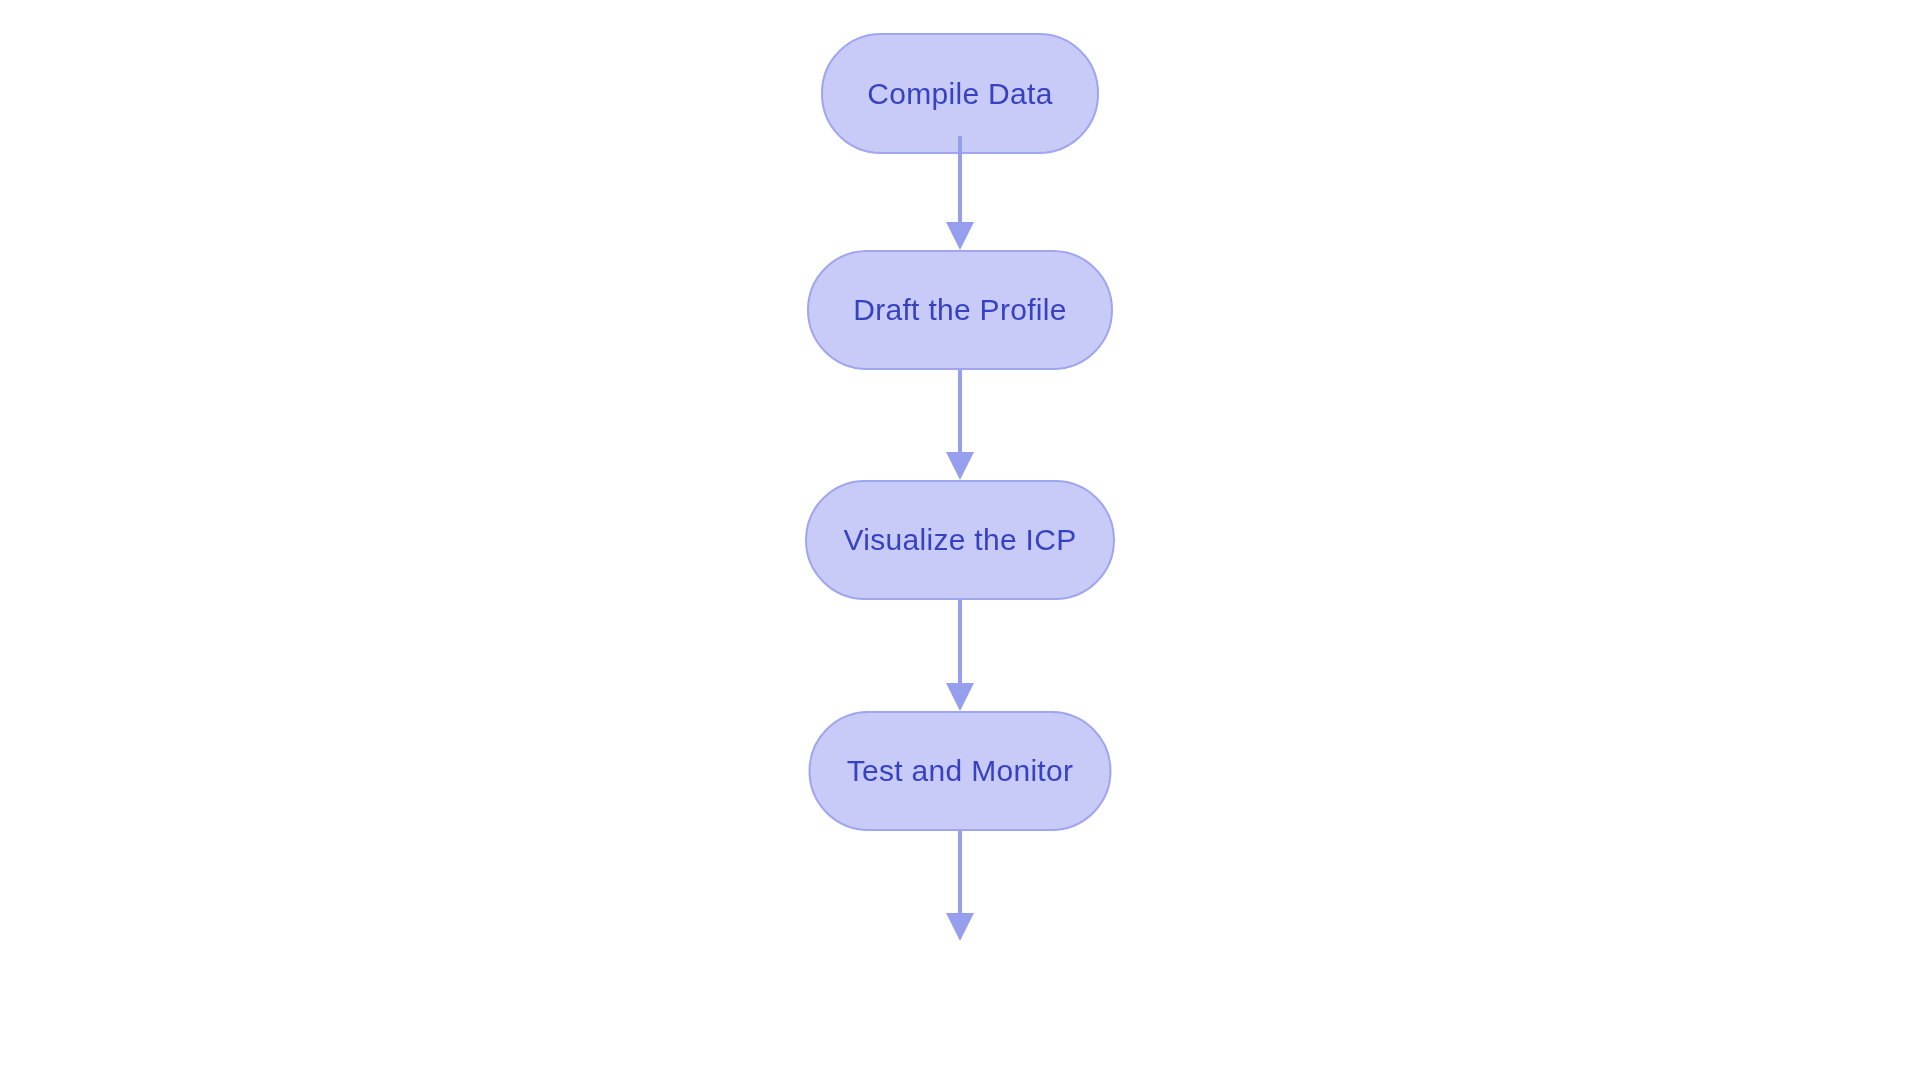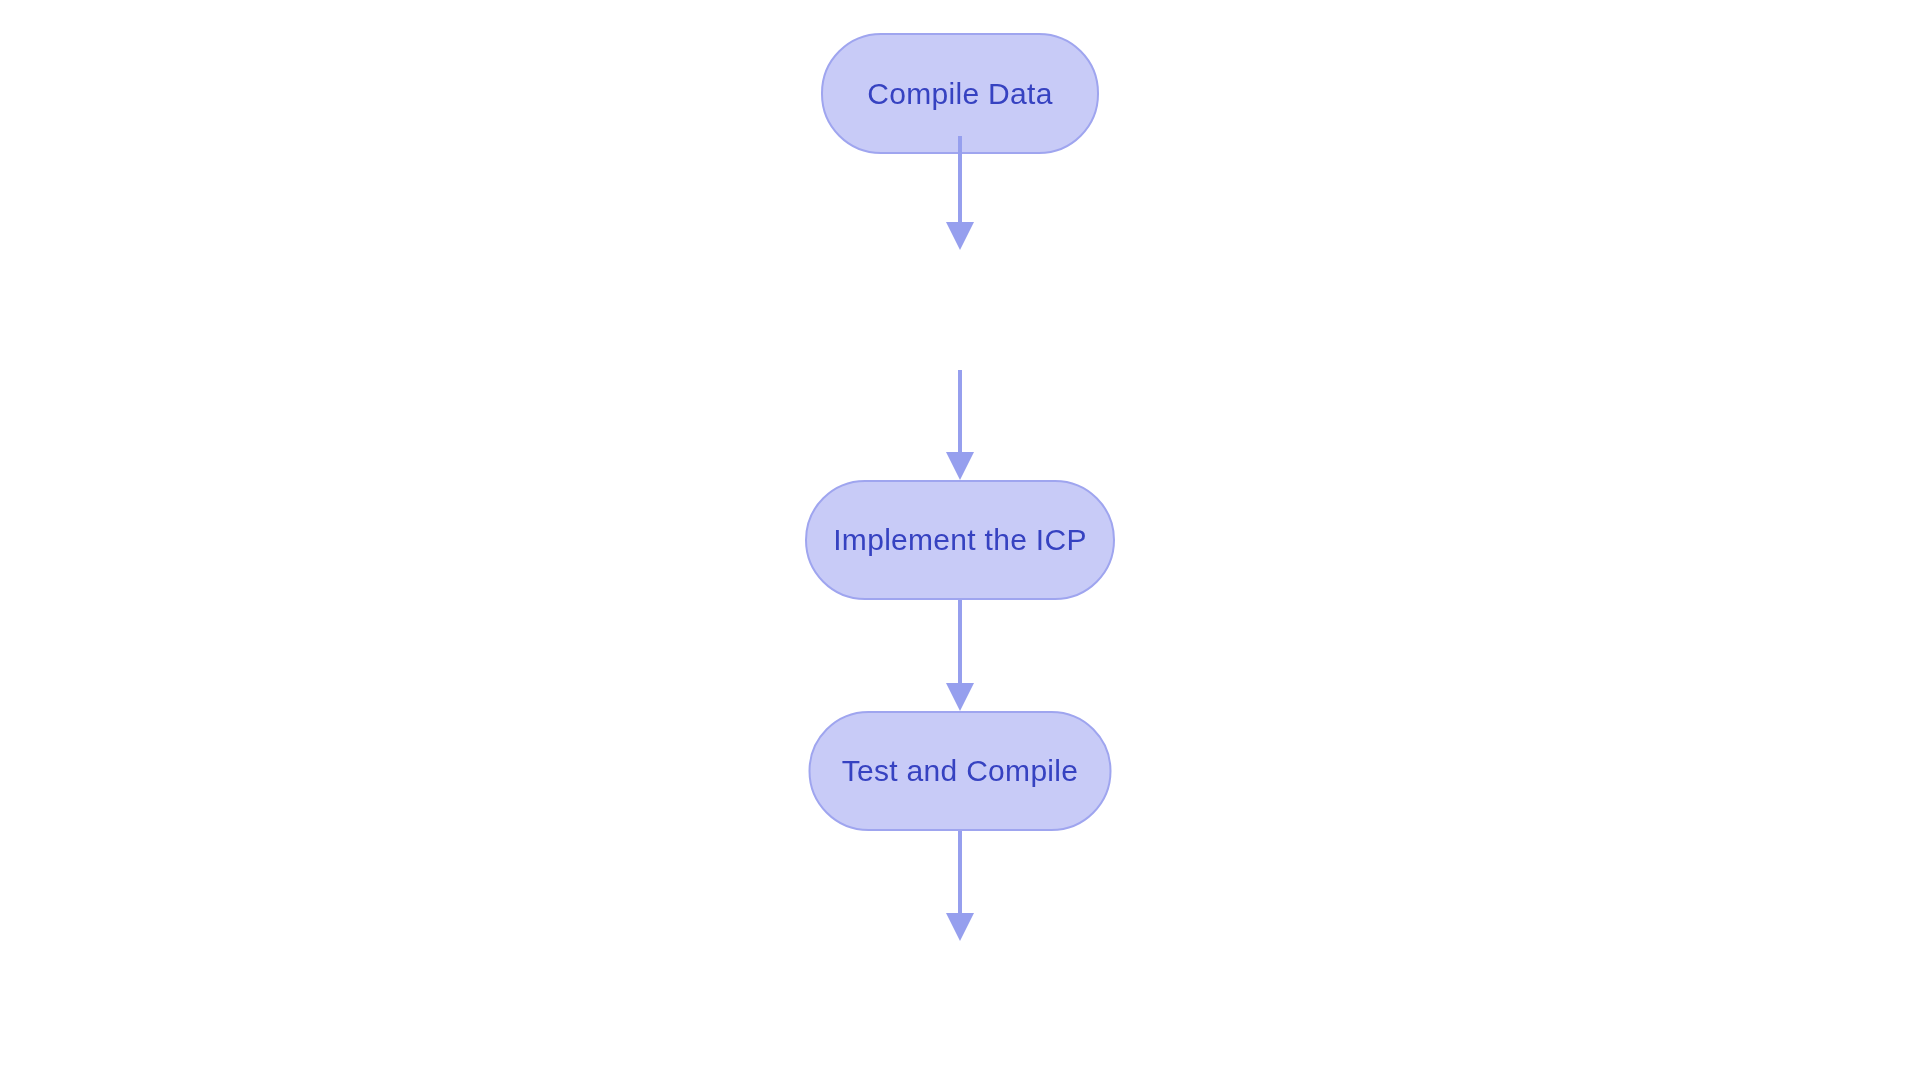--- a/index.html
+++ b/index.html
@@ -73,37 +73,40 @@
 
   <div class="node n1">
     <span class="node-label">Compile Data</span>
   </div>
 
   <div class="arrow a1">
     <div class="line"></div>
     <div class="head"></div>
   </div>
 
+  <div class="node n2">
+    <span class="node-label">Draft the Profile</span>
+  </div>
 
   <div class="arrow a2">
     <div class="line"></div>
     <div class="head"></div>
   </div>
 
   <div class="node n3">
-    <span class="node-label">Implement the ICP</span>
+    <span class="node-label">Visualize the ICP</span>
   </div>
 
   <div class="arrow a3">
     <div class="line"></div>
     <div class="head"></div>
   </div>
 
   <div class="node n4">
-    <span class="node-label">Test and Compile</span>
+    <span class="node-label">Test and Monitor</span>
   </div>
 
   <div class="arrow a4">
     <div class="line"></div>
     <div class="head"></div>
   </div>
 
 
 </div>
 

